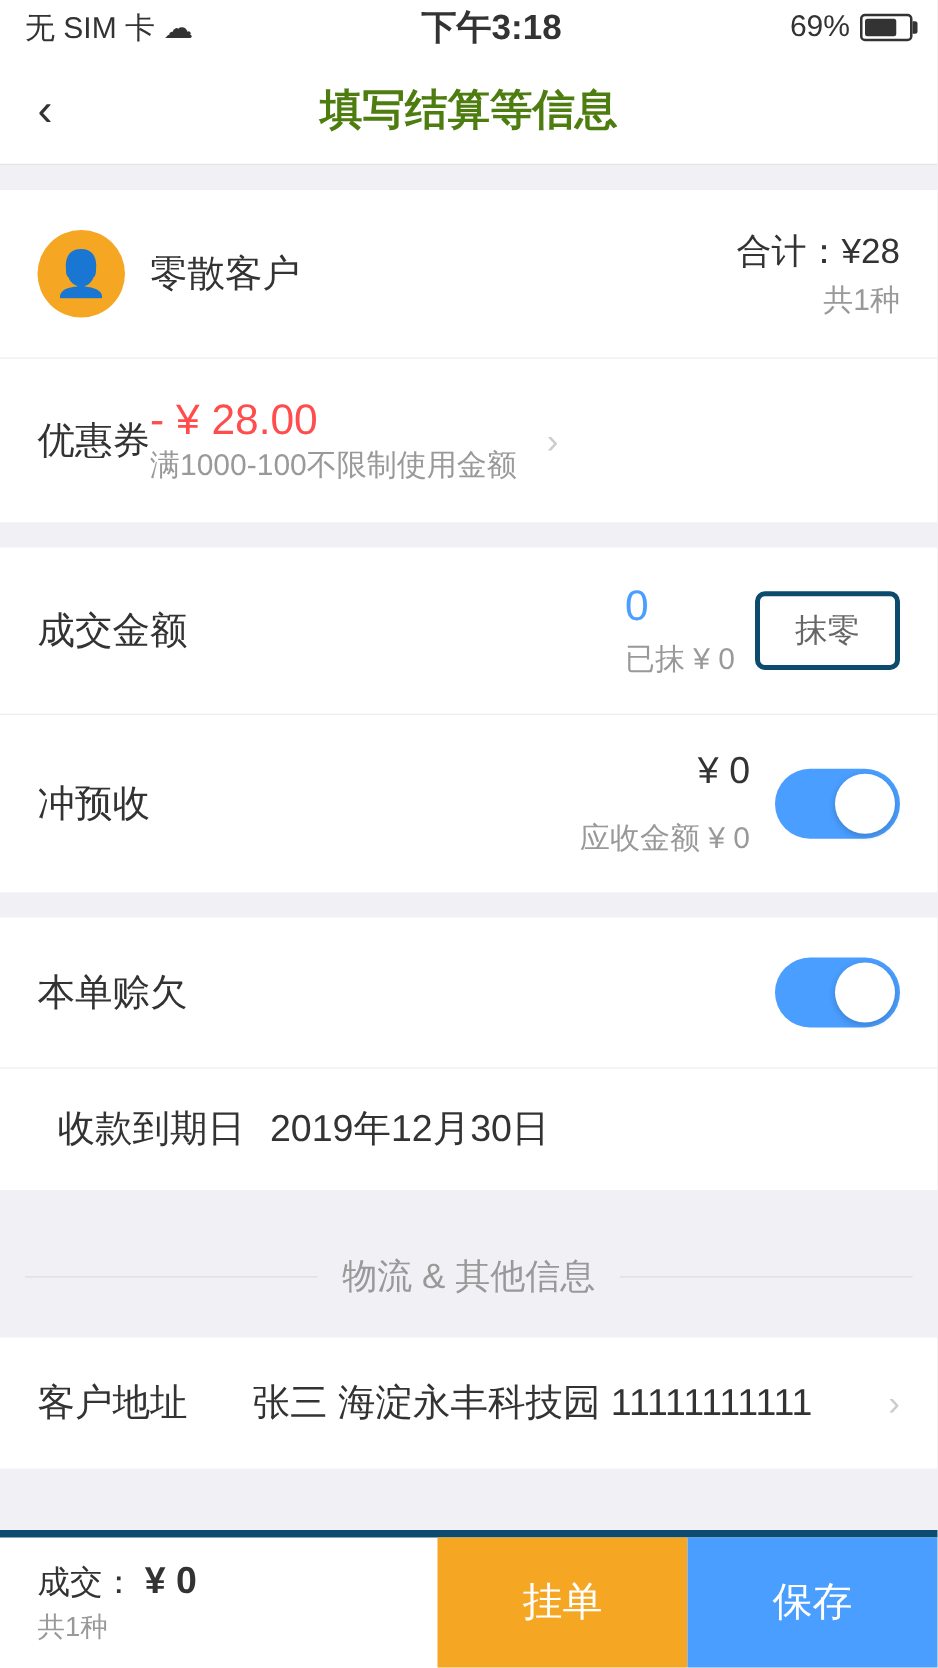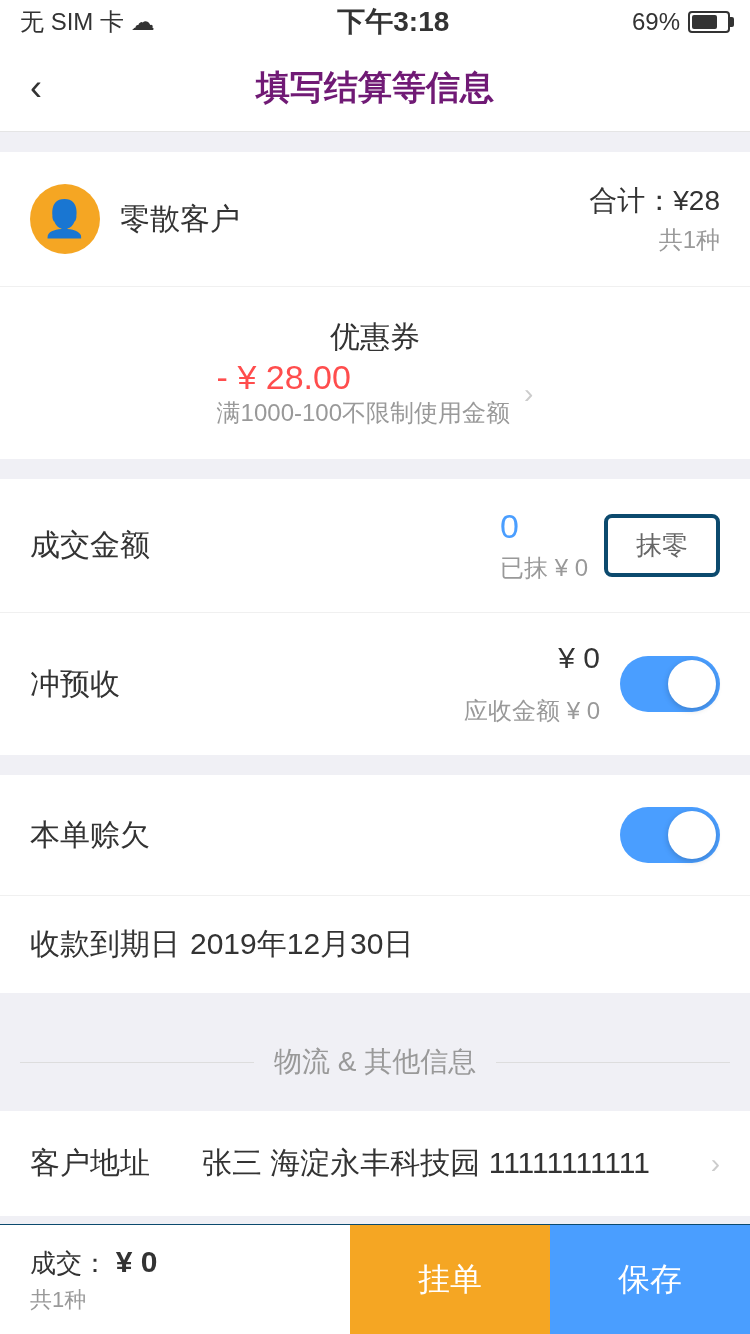--- a/index.html
+++ b/index.html
@@ -50,21 +50,21 @@
     .nav-back {
       position: absolute;
       left: 30px;
       font-size: 36px;
       color: #333;
       cursor: pointer;
     }
     .nav-title {
       font-size: 34px;
       font-weight: 600;
-      color: #701a75;
+      color: #4d7c0f;
     }
 
     
     .section-divider {
       height: 20px;
       background: #f0f0f5;
     }
 
     
     .customer-row {
@@ -84,24 +84,23 @@
     .customer-total { font-size: 28px; color: #333; }
     .customer-count { font-size: 24px; color: #999; margin-top: 4px; }
 
     
     .coupon-row {
       display: flex;
       align-items: center;
       padding: 30px 30px;
       background: #fff;
       border-top: 1px solid #f0f0f0;
-      flex-direction: column;
     }
     .coupon-label { font-size: 30px; color: #333; }
-    .coupon-right { display: flex; align-items: center; gap: 14px; }
+    .coupon-right { display: flex; align-items: center; gap: 24px; }
     .coupon-amount { font-size: 34px; color: #ff4d4d; font-weight: 500; }
     .coupon-desc { font-size: 24px; color: #999; }
     .chevron-right { font-size: 28px; color: #ccc; }
 
     
     .amount-section {
       background: #fff;
       padding: 0 30px;
     }
     .amount-row {
@@ -160,26 +159,26 @@
       align-items: center;
       justify-content: space-between;
       padding: 32px 0;
     }
     .debit-label { font-size: 30px; color: #333; }
 
     
     .duedate-row {
       display: flex;
       align-items: center;
-      padding: 28px 30px;
+      padding: 28px 46px;
       background: #fff;
       border-top: 1px solid #f0f0f0;
       font-size: 30px;
       color: #333;
-      gap: 10px;
+      gap: 20px;
     }
     .duedate-label { flex-shrink: 0; }
     .duedate-value { color: #333; }
 
     
     .logistics-divider {
       display: flex;
       align-items: center;
       justify-content: center;
       padding: 30px 0;
@@ -211,21 +210,21 @@
 
     
     .bottom-bar {
       position: fixed;
       bottom: 0;
       left: 0;
       width: 750px;
       height: 110px;
       display: flex;
       background: #fff;
-      border-top: 1px solid #0c4a6e;
+      border-top: 6px solid #0c4a6e;
     }
     .bottom-summary {
       flex: 1;
       display: flex;
       flex-direction: column;
       justify-content: center;
       padding: 0 30px;
     }
     .bottom-deal { font-size: 26px; color: #333; }
     .bottom-deal-amount { font-size: 30px; font-weight: 600; color: #333; }

